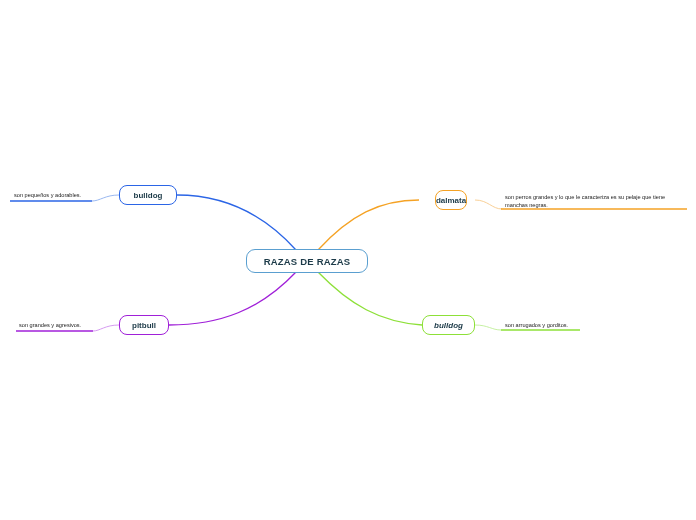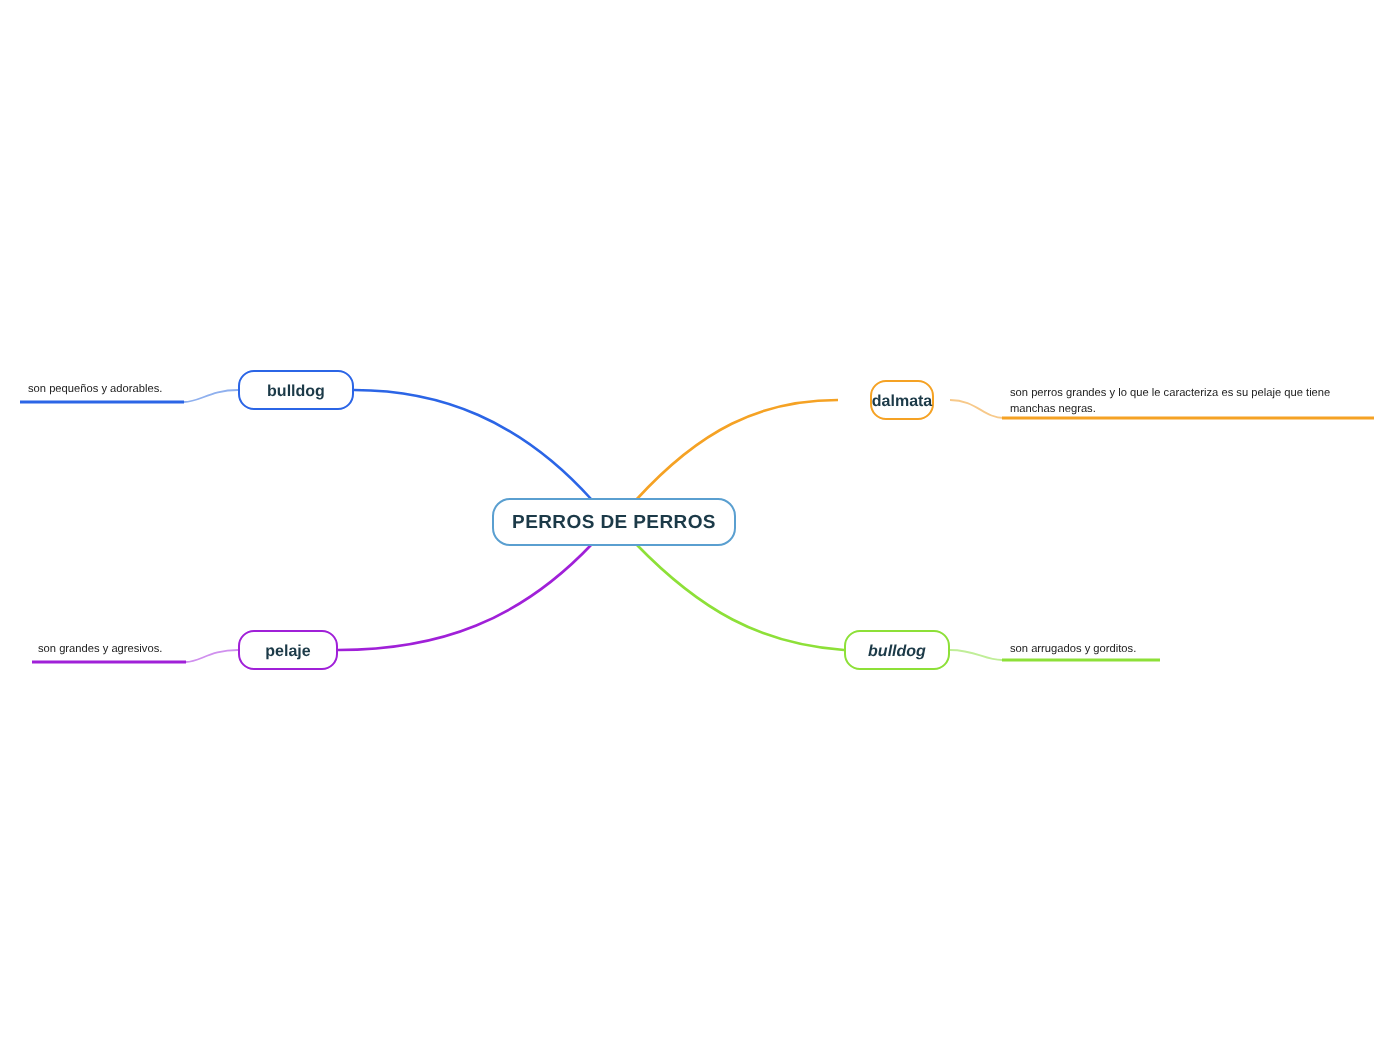--- a/index.html
+++ b/index.html
@@ -36,23 +36,23 @@
   <path d="M119 195 C 105 195, 100 201, 92 201" fill="none" stroke="#8fb0ee" stroke-width="0.9"></path>
   <line x1="10" y1="201" x2="92" y2="201" stroke="#2b65e6" stroke-width="1.6"></line>
   <path d="M475 200 C 488 200, 492 209, 502 209" fill="none" stroke="#f7c98a" stroke-width="0.9"></path>
   <line x1="501" y1="209" x2="687" y2="209" stroke="#f5a224" stroke-width="1.6"></line>
   <path d="M119 325 C 105 325, 100 331, 93 331" fill="none" stroke="#d090ee" stroke-width="0.9"></path>
   <line x1="16" y1="331" x2="93" y2="331" stroke="#a020d8" stroke-width="1.6"></line>
   <path d="M475 325 C 488 325, 492 330, 501 330" fill="none" stroke="#c0ee98" stroke-width="0.9"></path>
   <line x1="501" y1="330" x2="580" y2="330" stroke="#8de038" stroke-width="1.6"></line>
 </svg>
 
-<div class="node central">PERROS DE PERROS</div>
+<div class="node central">RAZAS DE RAZAS</div>
 
 <div class="node main n-chiwawa">bulldog</div>
 <div class="node main n-dalmata">dalmata</div>
-<div class="node main n-pitbull">pelaje</div>
+<div class="node main n-pitbull">pitbull</div>
 <div class="node main n-bulldog">bulldog</div>
 
 <div class="leaf l-chiwawa">son pequeños y adorables.</div>
 <div class="leaf wrap l-dalmata">son perros grandes y lo que le caracteriza es su pelaje que tiene manchas negras.</div>
 <div class="leaf l-pitbull">son grandes y agresivos.</div>
 <div class="leaf l-bulldog">son arrugados y gorditos.</div>
 
 </body></html>

